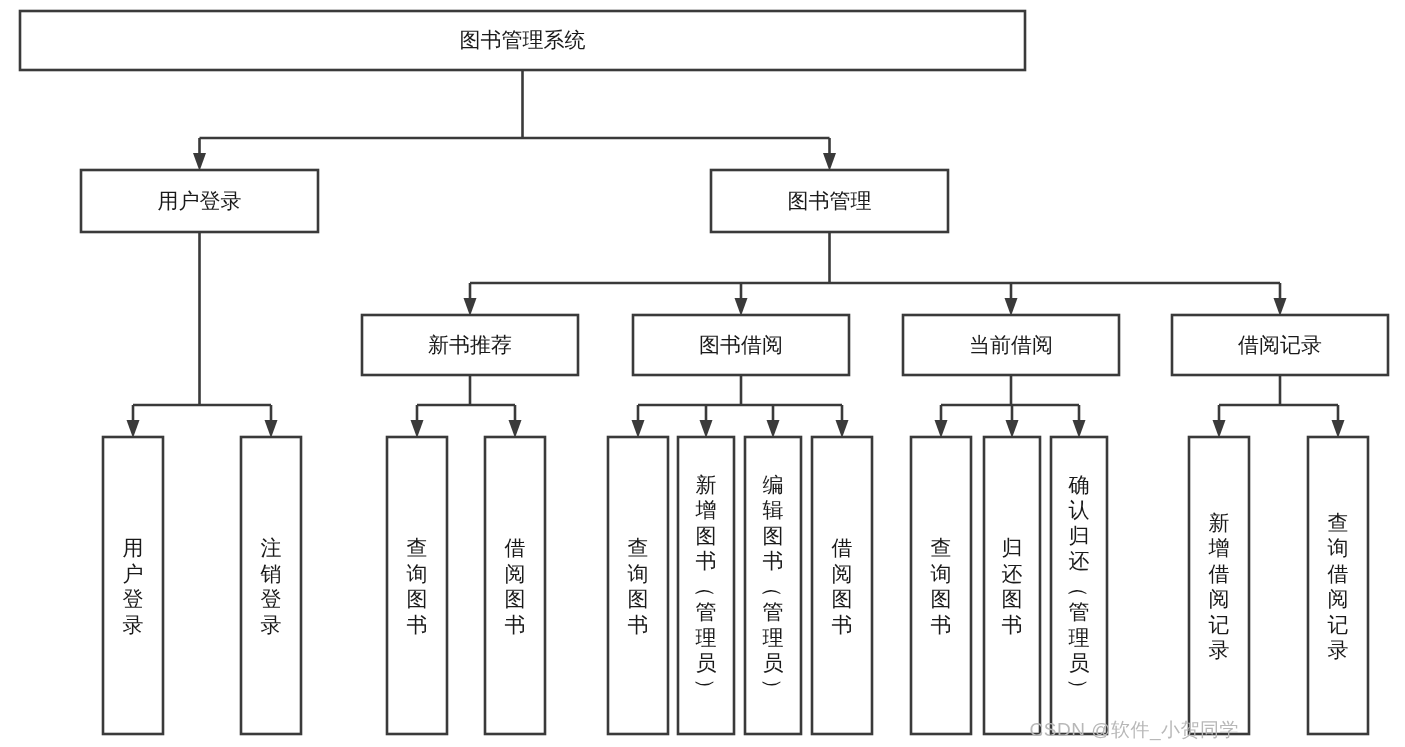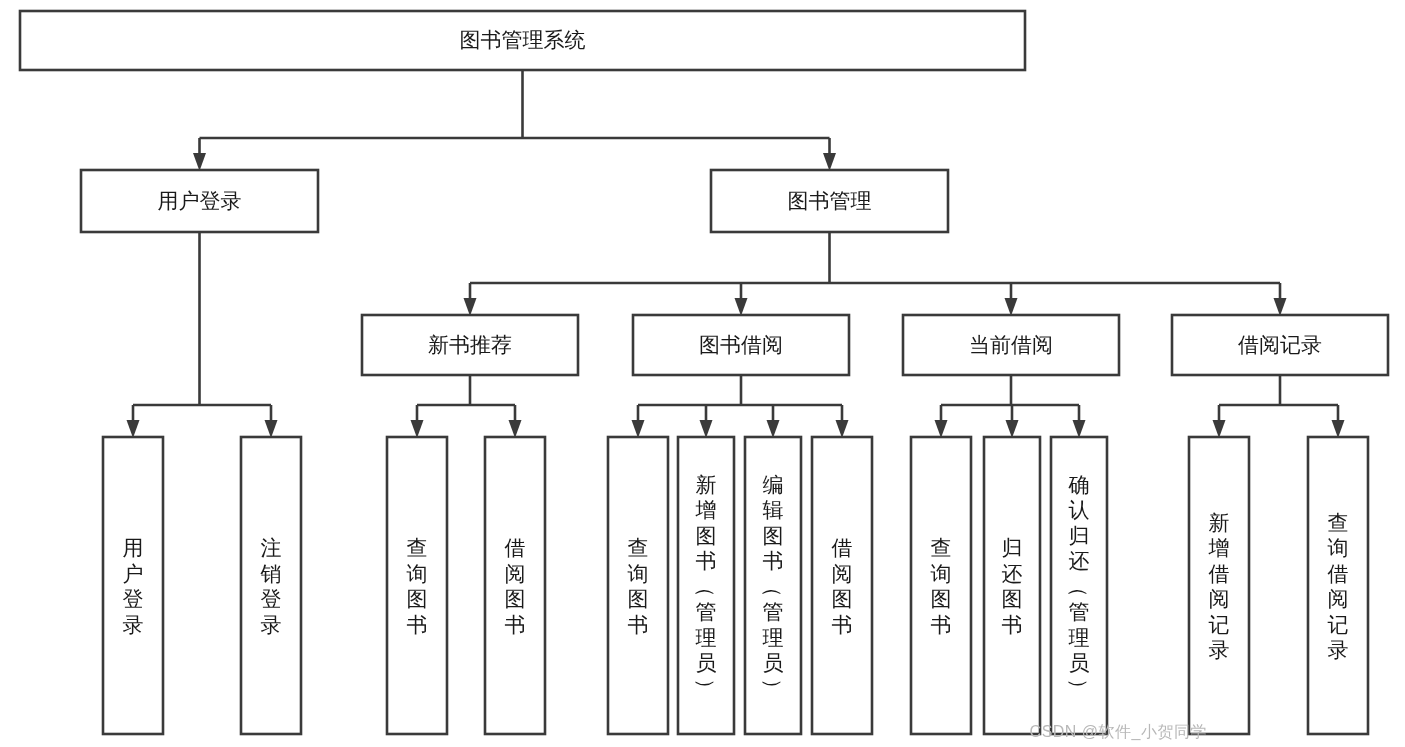--- a/index.html
+++ b/index.html
@@ -11,20 +11,21 @@
     width: 1405px;
     height: 747px;
     font-family: "Liberation Sans", "DejaVu Sans", sans-serif;
     overflow: hidden;
     position: relative;
   }
   #diagram-root {
     position: relative;
     width: 1219px;
     height: 747px;
+    padding-left: 32px;
   }
   svg.flow-svg {
     position: absolute;
     left: 0;
     top: 0;
     width: 1405px;
     height: 747px;
     display: block;
   }
   .node-box {
@@ -53,21 +54,21 @@
     font-family: "Liberation Sans", "DejaVu Sans", sans-serif;
     font-size: 21px;
     fill: #1a1a1a;
     text-anchor: middle;
   }
   .watermark-text {
     position: absolute;
     right: 12px;
     bottom: 4px;
     font-family: "Liberation Sans", "DejaVu Sans", sans-serif;
-    font-size: 16px;
+    font-size: 19px;
     color: #b8b8b8;
     white-space: nowrap;
     pointer-events: none;
     letter-spacing: 0.5px;
   }
 </style>
 </head>
 <body>
 
 <div id="diagram-root">

